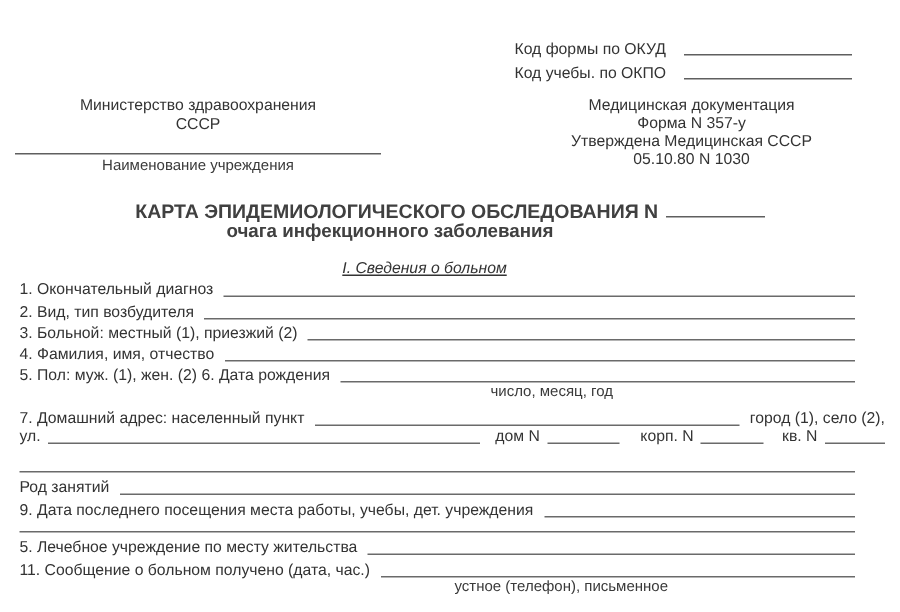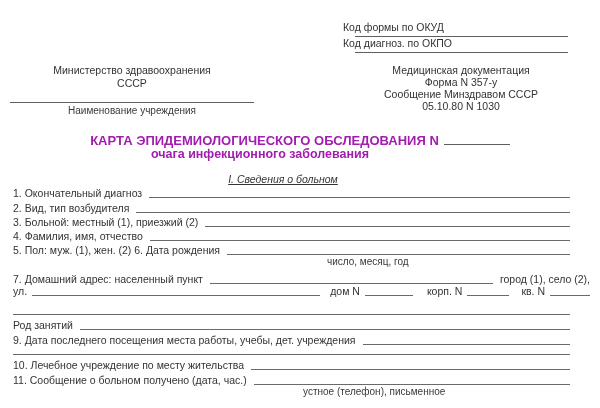--- a/index.html
+++ b/index.html
@@ -5,32 +5,32 @@
   html,body { margin:0; padding:0; background:#e8e8e8; }
   .page {
     position:relative; width:600px; height:408px; background:#ffffff;
     font-family:"Liberation Sans", sans-serif; color:#333333; overflow:hidden;
     margin:0 auto;
   }
   .abs { position:absolute; }
 
   
   .codes { top:22px; left:343px; width:225px; font-size:10.5px; }
-  .code-row { display:flex; height:16px;flex-direction:column; }
+  .code-row { display:flex; align-items:flex-end; height:16px; }
   .code-row .lbl { white-space:nowrap; line-height:1; }
   .code-row .fill { flex:1; border-bottom:1px solid #5f5f5f; margin-left:12px; margin-bottom:1px; }
 
   
   .hdr-left { top:64px; left:10px; width:244px; text-align:center; font-size:10.5px; line-height:12.5px; }
   .hdr-left .divider { border-top:1px solid #5f5f5f; margin-top:13px; }
   .hdr-left .caption { margin-top:2px; }
   .hdr-right { top:64px; left:356px; width:210px; text-align:center; font-size:10.5px; line-height:12px; }
 
   
-  .title-block { top:133px; left:0; width:600px; text-align:center; color:#a21caf; }
+  .title-block { top:133px; left:0; width:600px; text-align:center; color:#404040; }
   .title-line1 { font-size:13px; font-weight:bold; line-height:15px; white-space:nowrap; }
   .title-blank { display:inline-block; width:66px; border-bottom:1px solid #5f5f5f; height:11px; margin-left:5px; }
   .title-line2 { font-size:12.5px; font-weight:bold; line-height:13px; position:relative; left:-40px; }
   .section-heading { top:173px; left:0; width:600px; text-align:center; font-size:10.5px;
     font-style:italic; position:absolute; }
   .section-heading span { text-decoration:underline; position:relative; left:-17px;margin-top:16px; }
 
   
   .form { top:185px; left:13px; width:557px; font-size:10.5px; }
   .row { display:flex; align-items:flex-end; }
@@ -49,36 +49,36 @@
 <body>
 
 <div class="page">
 
   <div class="abs codes">
     <div class="code-row">
       <span class="lbl">Код формы по ОКУД</span>
       <span class="fill"></span>
     </div>
     <div class="code-row">
-      <span class="lbl">Код диагноз. по ОКПО</span>
+      <span class="lbl">Код учебы. по ОКПО</span>
       <span class="fill"></span>
     </div>
   </div>
 
   <div class="abs hdr-left">
     <div>Министерство здравоохранения</div>
     <div>СССР</div>
     <div class="divider"></div>
     <div class="caption">Наименование учреждения</div>
   </div>
 
   <div class="abs hdr-right">
     <div>Медицинская документация</div>
     <div>Форма N 357-у</div>
-    <div>Сообщение Минздравом СССР</div>
+    <div>Утверждена Медицинская СССР</div>
     <div>05.10.80 N 1030</div>
   </div>
 
   <div class="abs title-block">
     <div class="title-line1"><span>КАРТА ЭПИДЕМИОЛОГИЧЕСКОГО ОБСЛЕДОВАНИЯ N</span><span class="title-blank"></span></div>
     <div class="title-line2">очага инфекционного заболевания</div>
   </div>
 
   <div class="section-heading">
     <span>I. Сведения о больном</span>
@@ -140,21 +140,21 @@
     </div>
 
     <div class="row" style="height:15px">
       <span class="lbl">9. Дата последнего посещения места работы, учебы, дет. учреждения</span>
       <span class="fill"></span>
     </div>
 
     <div class="full-line" style="height:8px"></div>
 
     <div class="row" style="height:16px">
-      <span class="lbl">10. Лечебное учреждение по месту жительства</span>
+      <span class="lbl">5. Лечебное учреждение по месту жительства</span>
       <span class="fill"></span>
     </div>
 
     <div class="row" style="height:15px">
       <span class="lbl">11. Сообщение о больном получено (дата, час.)</span>
       <span class="fill"></span>
     </div>
 
     <div class="caption" style="height:12px; padding-left:290px;">устное (телефон), письменное</div>
 

